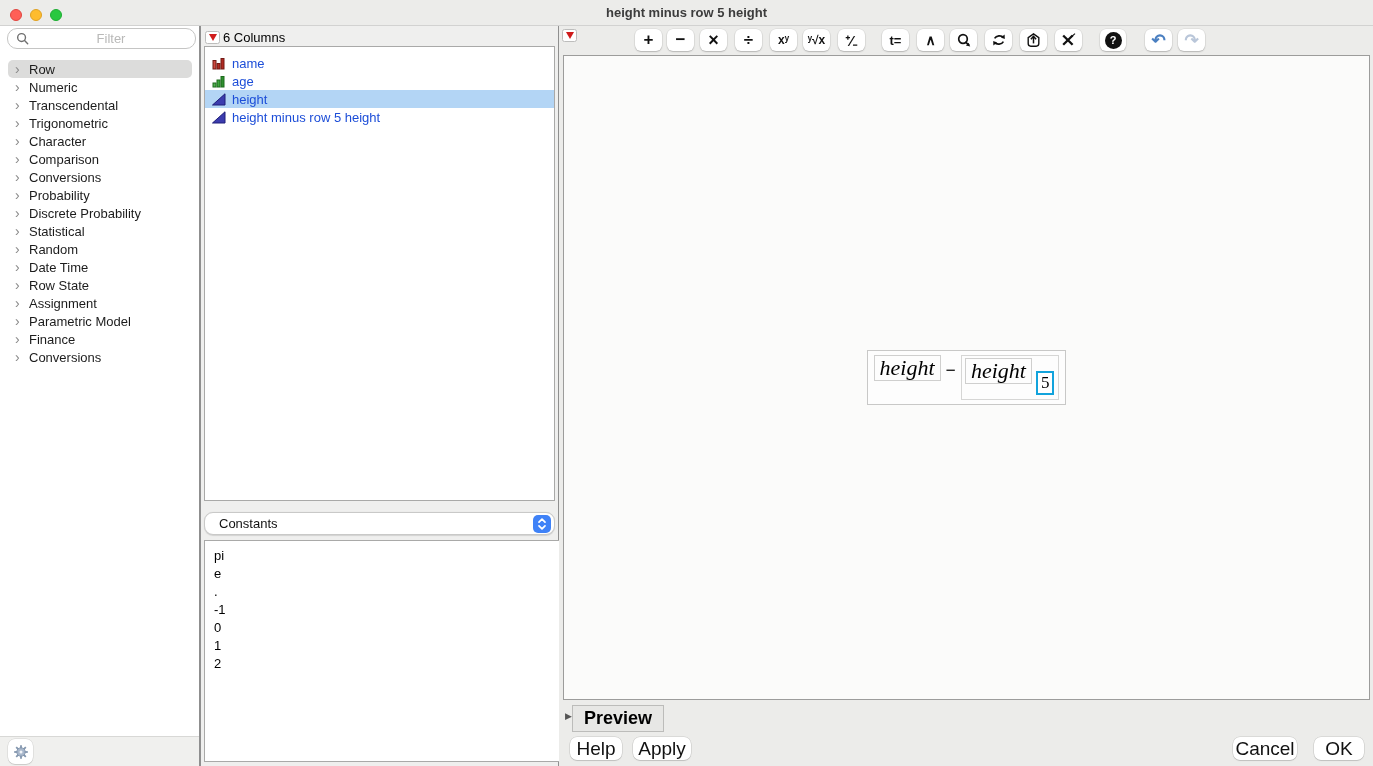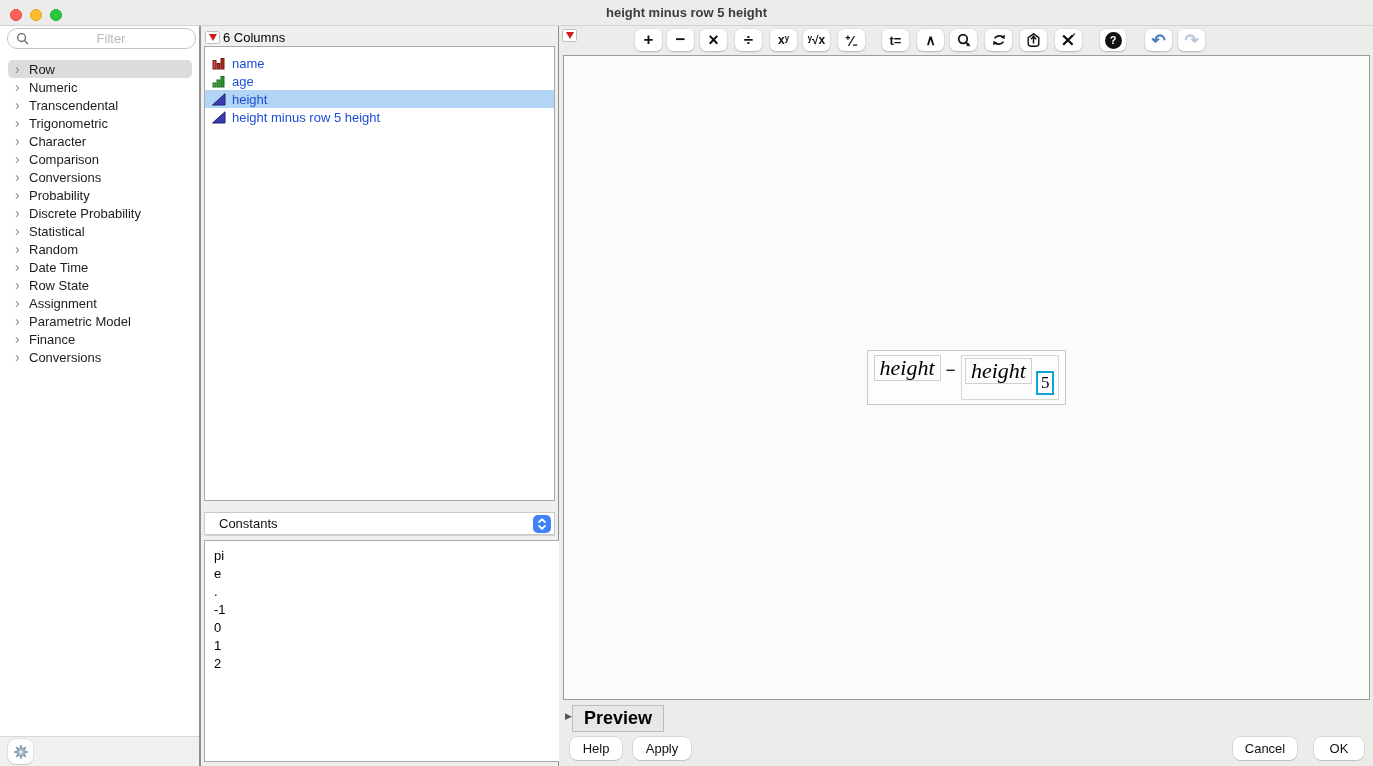--- a/index.html
+++ b/index.html
@@ -49,21 +49,21 @@
   .rt-tri { width:0; height:0; border-left:4.5px solid transparent; border-right:4.5px solid transparent;
     border-top:7px solid #cf1b1b; }
   .col-header-label { margin-left:3px; font-size:13px; color:#000; }
   .listbox { position:absolute; background:#fff; border:1px solid #a9a9a8; }
   .col-listbox { left:3px; top:20px; width:351px; height:455px; padding-top:7px; }
   .col-row { display:flex; align-items:center; height:18px; padding-left:6px; font-size:13px; color:#1d4ed8; }
   .col-row.sel { background:#b3d5f5; }
   .col-row .cicon { width:15px; display:flex; justify-content:center; }
   .col-row .clabel { margin-left:6px; white-space:nowrap; }
   .const-select { position:absolute; left:3px; top:486px; width:351px; height:23px; background:#fff;
-    border:1px solid #c9c9c8; border-radius:0; box-shadow:0 0.5px 1px rgba(0,0,0,0.12);
+    border:1px solid #c9c9c8; border-radius:9px; box-shadow:0 0.5px 1px rgba(0,0,0,0.12);
     display:flex; align-items:center; padding:0 3px 0 14px; font-size:13px; color:#111; }
   .const-select .spacer { flex:1; }
   .stepper { width:18px; height:18px; background:#3f82f7; border-radius:5px;
     display:flex; align-items:center; justify-content:center; }
   .const-listbox { left:3px; top:514px; width:421px; height:222px; padding-top:6px; }
   .const-item { height:18px; line-height:18px; padding-left:9px; font-size:13px; color:#000; }
 
   
   .rightpanel { position:absolute; left:559px; top:26px; width:814px; height:740px; background:#ececea; }
   .rp-rt { position:absolute; left:3px; top:3px; }
@@ -95,21 +95,21 @@
 
   .preview-bar { position:absolute; left:0; top:674px; width:814px; height:33px; }
   .disc-tri { position:absolute; left:6px; top:11px; font-size:9px; color:#555; }
   .preview-box { position:absolute; left:13px; top:5px; height:27px; padding:0 11px;
     background:#e7e7e5; border:1px solid #bcbcba; font-size:18px; font-weight:bold;
     line-height:25px; color:#000; }
 
   .actions { position:absolute; left:0; top:707px; width:814px; height:33px; }
   .abtn { position:absolute; top:4px; height:23px; background:#fff; border:none; border-radius:7px;
     box-shadow:0 0 0 0.5px rgba(0,0,0,0.15), 0 1px 1px rgba(0,0,0,0.12);
-    font-family:"Liberation Sans", sans-serif; font-size:13px; color:#111;
+    font-family:"Liberation Sans", sans-serif; font-size:19px; color:#111;
     display:flex; align-items:center; justify-content:center; }
 </style>
 </head>
 <body>
 
 <div class="window">
 
   <div class="titlebar">
     <span class="tl red"></span>
     <span class="tl yellow"></span>

